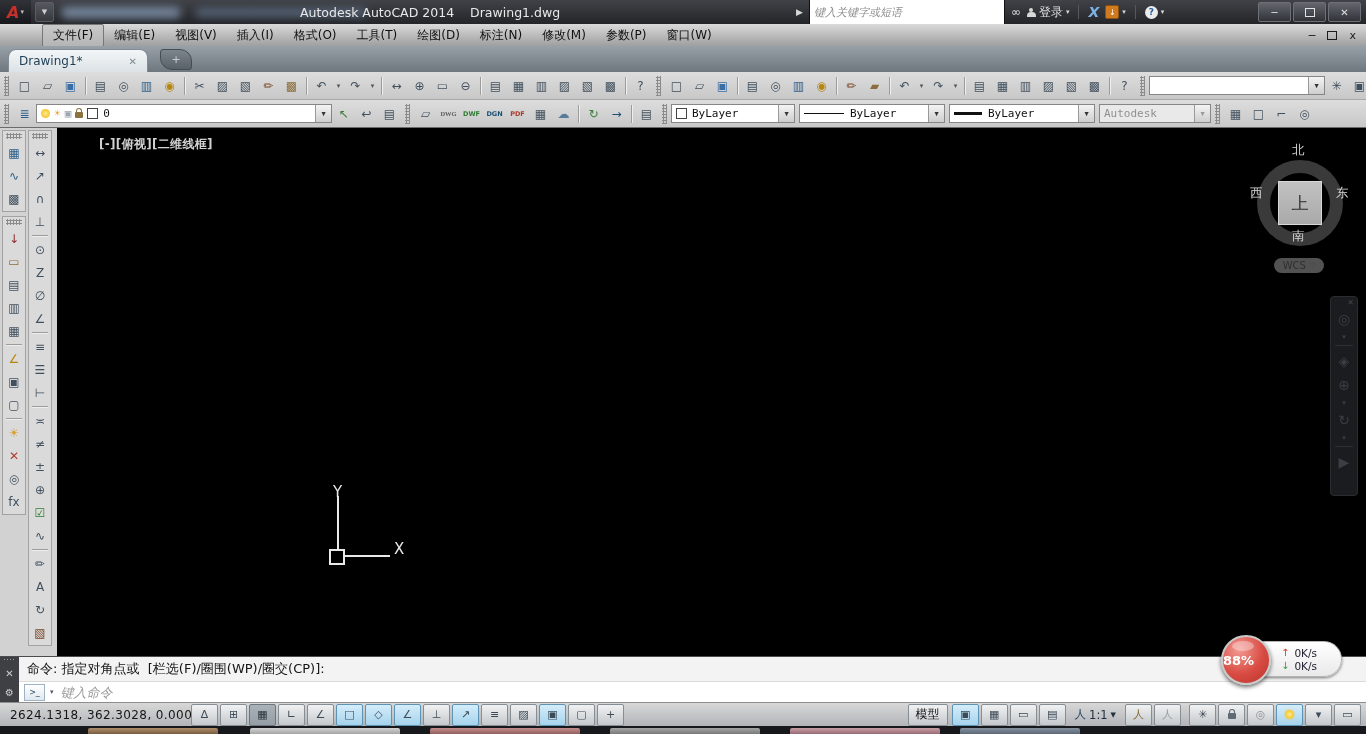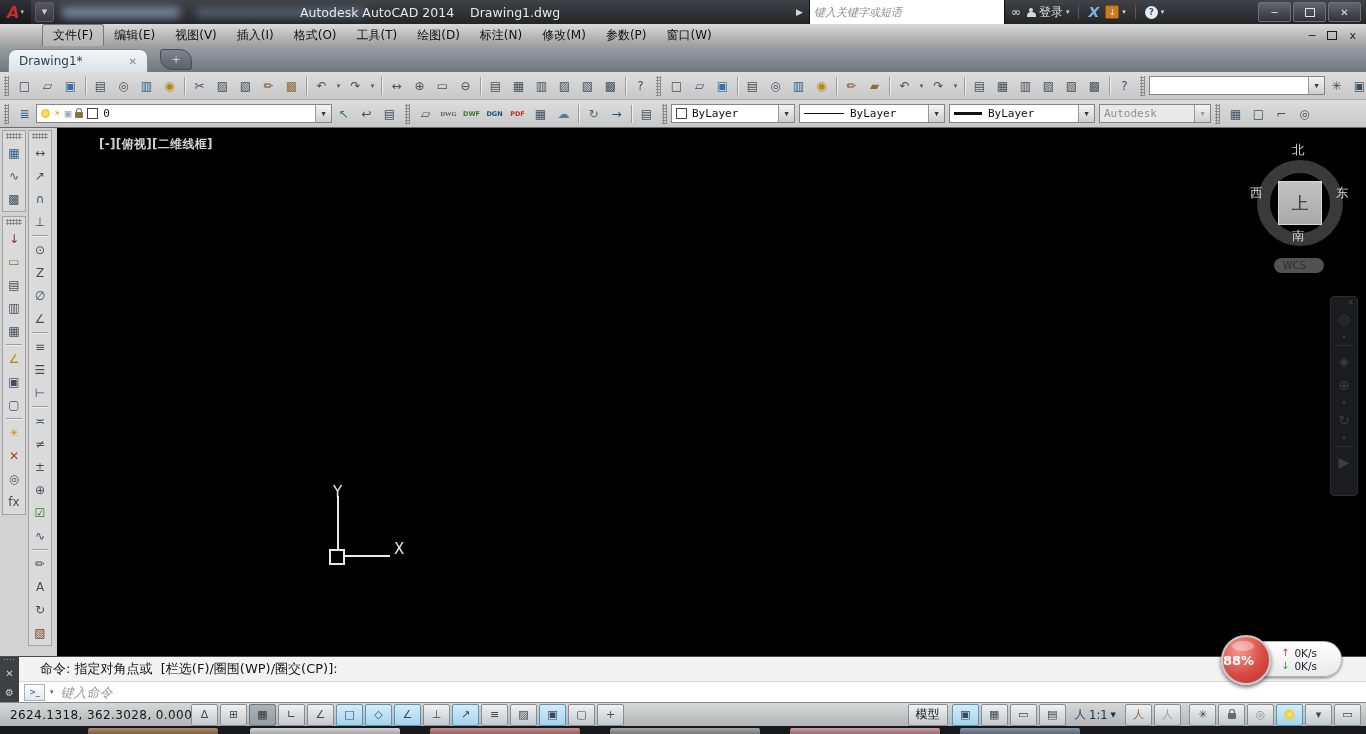--- a/index.html
+++ b/index.html
@@ -99,21 +99,21 @@
   .navbar .btn.dd{height:8px;font-size:7px;}
   .navbar .sep{width:18px;height:1px;background:#2e2f33;box-shadow:none;margin:3px 0;}
   .nav-close{position:absolute;right:3px;top:1px;color:#44474c;font-size:8px;}
 
   
   .cmd{position:absolute;top:656px;left:0;width:100%;height:46px;display:flex;border-top:1px solid #4c4c4c;box-sizing:border-box;}
   .cmd-side{width:19px;background:#3e4044;display:flex;flex-direction:column;align-items:center;flex:none;}
   .cmd-grip{width:13px;height:6px;margin:2px 0 4px;background-image:radial-gradient(circle,#9a9a9a 1px,transparent 1.2px);background-size:3px 3px;}
   .cmd-side .btn{color:#cdcdcd;font-size:10px;height:16px;width:16px;}
   .cmd-main{flex:1;display:flex;flex-direction:column;background:#fff;}
-  .cmd-history{height:24px;background:#f3f3f3;border-bottom:1px solid #dadada;display:flex;align-items:center;padding-left:21px;font-size:13px;color:#141414;white-space:pre;}
+  .cmd-history{height:24px;background:#f3f3f3;border-bottom:1px solid #dadada;display:flex;align-items:center;padding-left:8px;font-size:13px;color:#141414;white-space:pre;}
   .cmd-input-row{flex:1;display:flex;align-items:center;gap:5px;padding-left:5px;}
   .cmd-badge{width:19px;height:15px;border:1px solid #9db3c4;background:linear-gradient(#fff,#dfe8ef);font-size:8px;color:#2d4a62;display:flex;align-items:center;justify-content:center;flex:none;}
   .cmd-badge-dd{font-size:7px;color:#556;}
   .cmd-input{border:none;outline:none;flex:1;font-size:13px;font-style:italic;color:#333;background:transparent;}
   .cmd-input::placeholder{color:#9b9b9b;font-style:italic;}
 
   
   .statusbar{position:absolute;top:702px;left:0;width:100%;height:24px;background:linear-gradient(#d8d8d8,#b2b4b8);border-top:1px solid #8d8d8d;display:flex;align-items:center;box-sizing:border-box;font-size:12px;color:#161616;}
   .coords{width:180px;padding-left:10px;letter-spacing:.4px;flex:none;white-space:nowrap;}
   .st{display:flex;align-items:center;}

